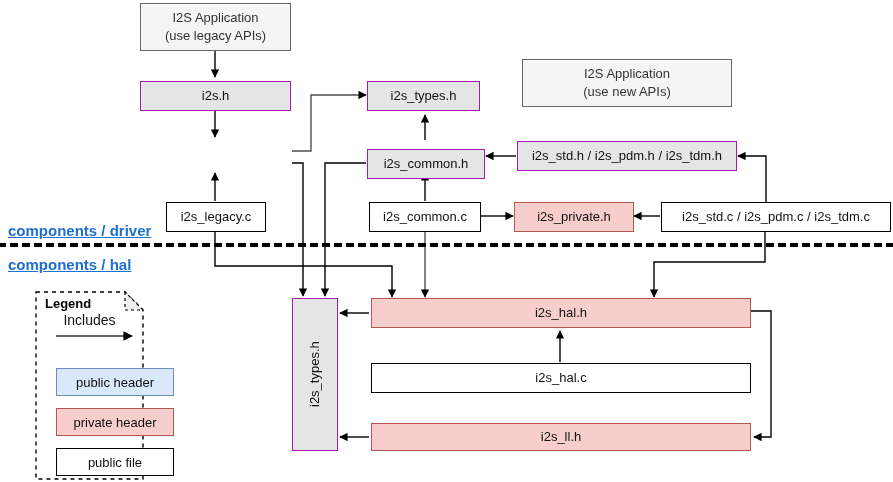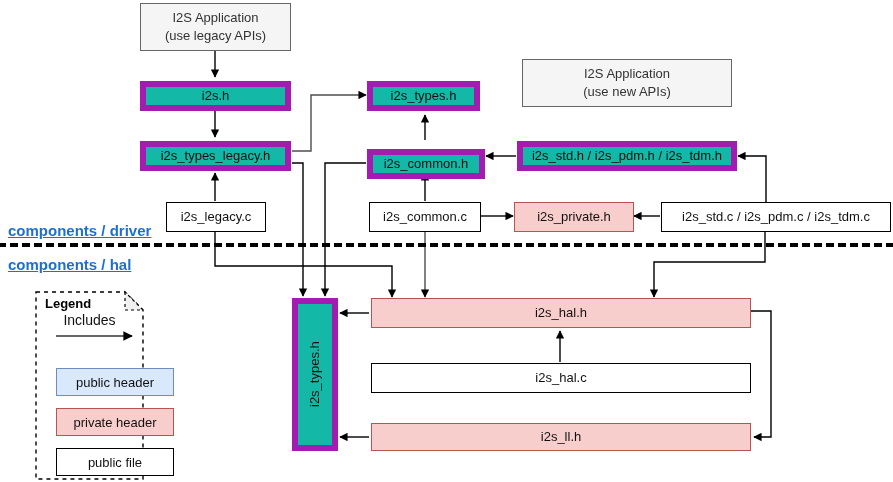--- a/index.html
+++ b/index.html
@@ -31,22 +31,22 @@
     display: flex;
     align-items: center;
     justify-content: center;
     text-align: center;
     font-size: 13px;
     line-height: 1.25;
     color: #111111;
     white-space: nowrap;
   }
   .box.public {
-    background: #14b8a6;
-    border: 6px solid #a21caf;
+    background: #e5e5e5;
+    border: 1px solid #a21caf;
   }
   .box.private {
     background: #f8cecc;
     border: 1px solid #b85450;
   }
   .box.source {
     background: #ffffff;
     border: 1px solid #000000;
   }
   .box.app {
@@ -169,23 +169,20 @@
   </div>
 
   <div class="box public" style="left:140px; top:81px; width:151px; height:30px;">
     <span>i2s.h</span>
   </div>
 
   <div class="box public" style="left:367px; top:81px; width:113px; height:30px;">
     <span>i2s_types.h</span>
   </div>
 
-  <div class="box public" style="left:140px; top:141px; width:151px; height:30px;">
-    <span>i2s_types_legacy.h</span>
-  </div>
 
   <div class="box public" style="left:367px; top:141px; width:118px; height:30px;margin-top:8px;">
     <span>i2s_common.h</span>
   </div>
 
   <div class="box public" style="left:517px; top:141px; width:220px; height:30px;">
     <span>i2s_std.h / i2s_pdm.h / i2s_tdm.h</span>
   </div>
 
   <div class="box source" style="left:166px; top:202px; width:100px; height:30px;">

